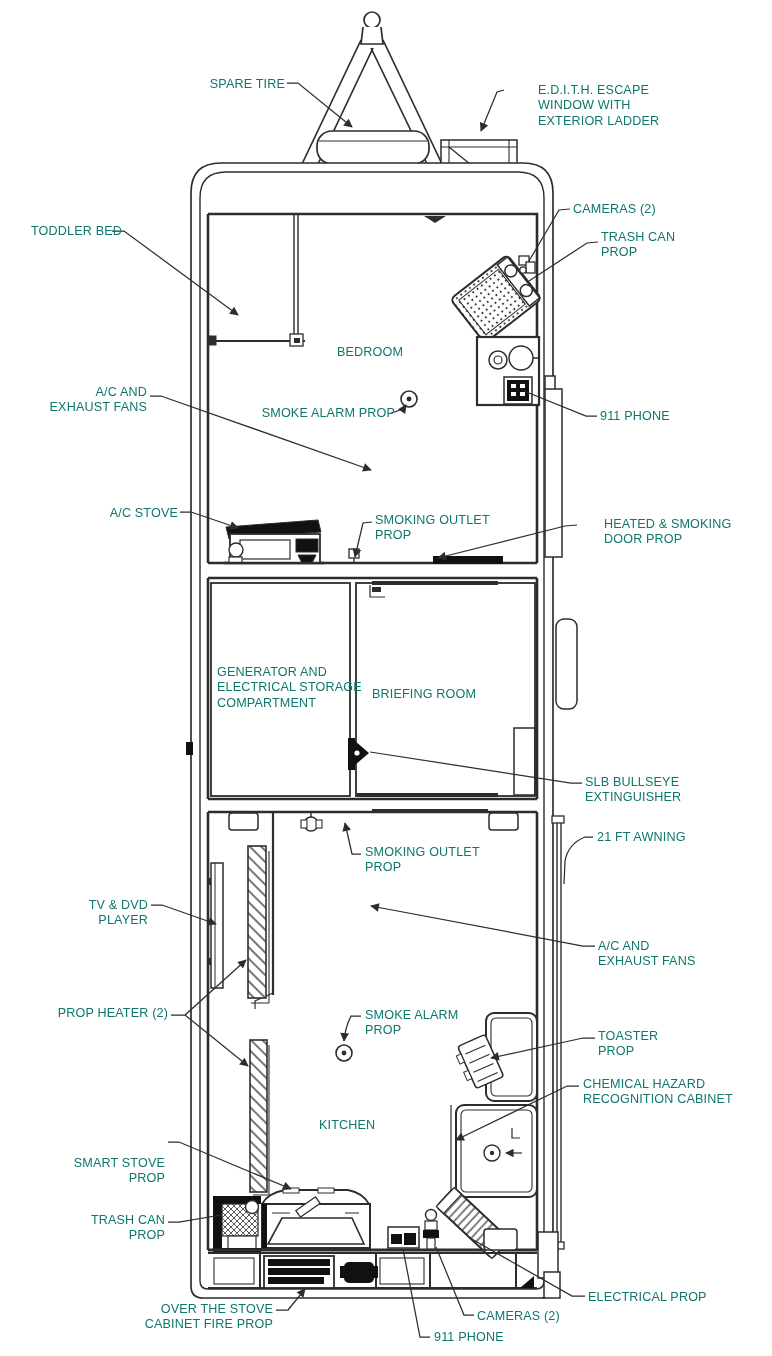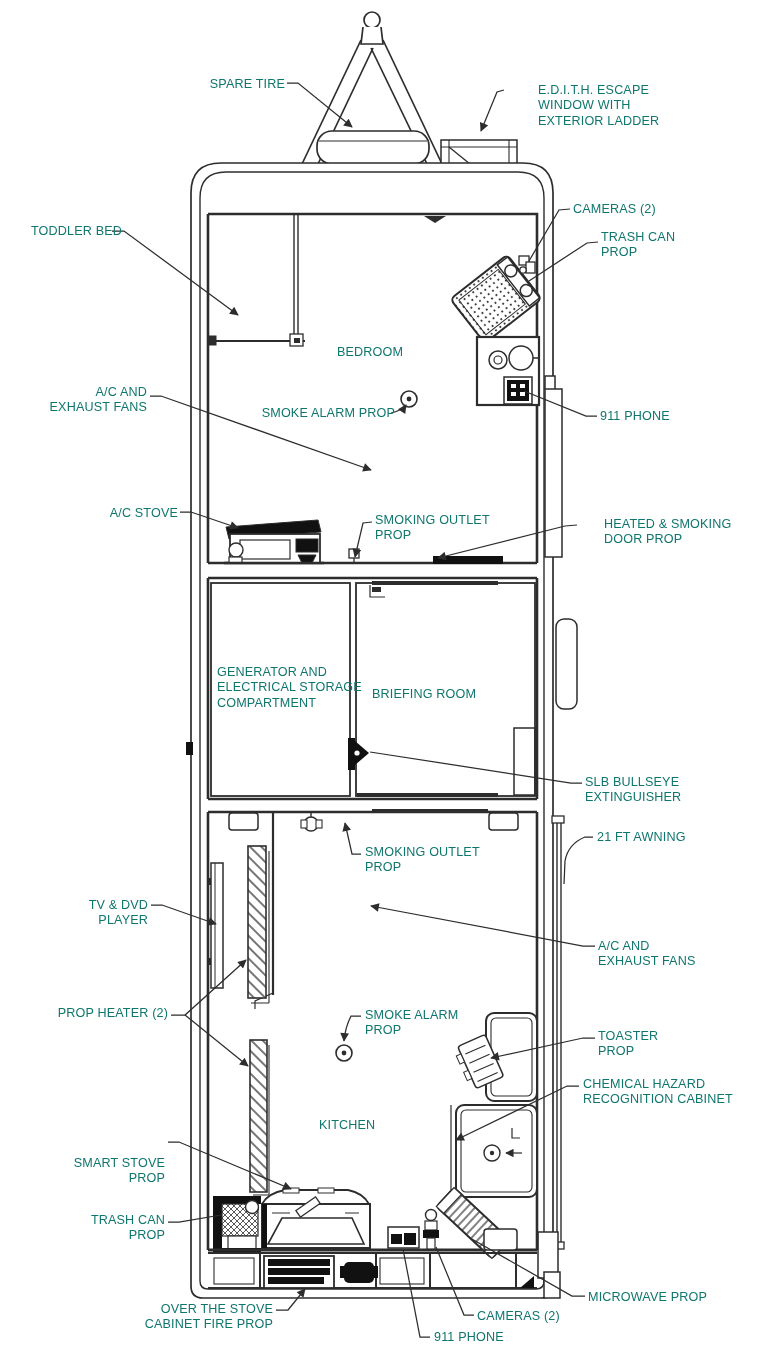--- a/index.html
+++ b/index.html
@@ -359,15 +359,15 @@
 RECOGNITION CABINET</div>
 <div class="lbl" style="left:319px; top:1118px;">KITCHEN</div>
 <div class="lbl r" style="right:607px; top:1133px;margin-top:23px;">SMART STOVE
 PROP</div>
 <div class="lbl r" style="right:607px; top:1213px;">TRASH CAN
 PROP</div>
 <div class="lbl r" style="right:499px; top:1302px;">OVER THE STOVE
 CABINET FIRE PROP</div>
 <div class="lbl" style="left:434px; top:1330px;">911 PHONE</div>
 <div class="lbl" style="left:477px; top:1309px;">CAMERAS (2)</div>
-<div class="lbl" style="left:588px; top:1290px;">MICROWAVE PROP</div>
+<div class="lbl" style="left:588px; top:1290px;">ELECTRICAL PROP</div>
 
 </div>
 
 </body></html>

